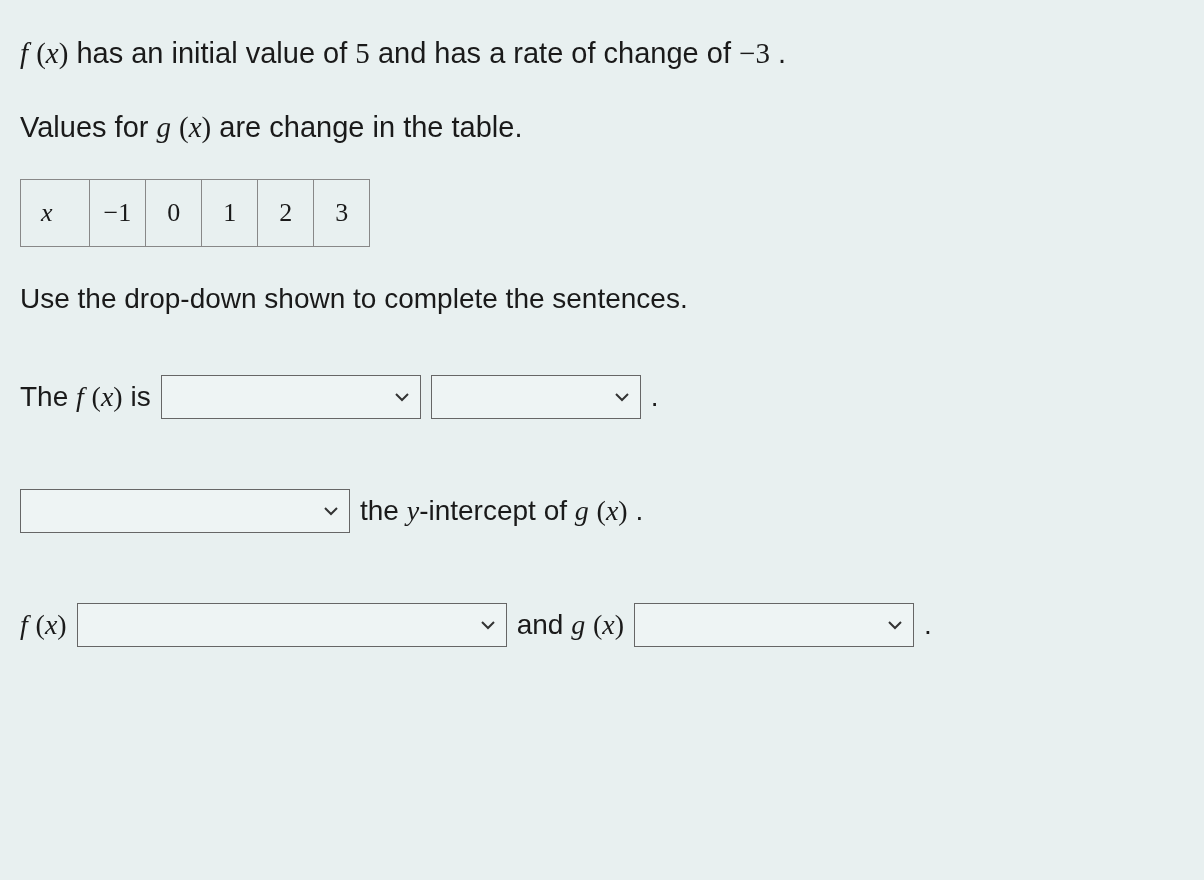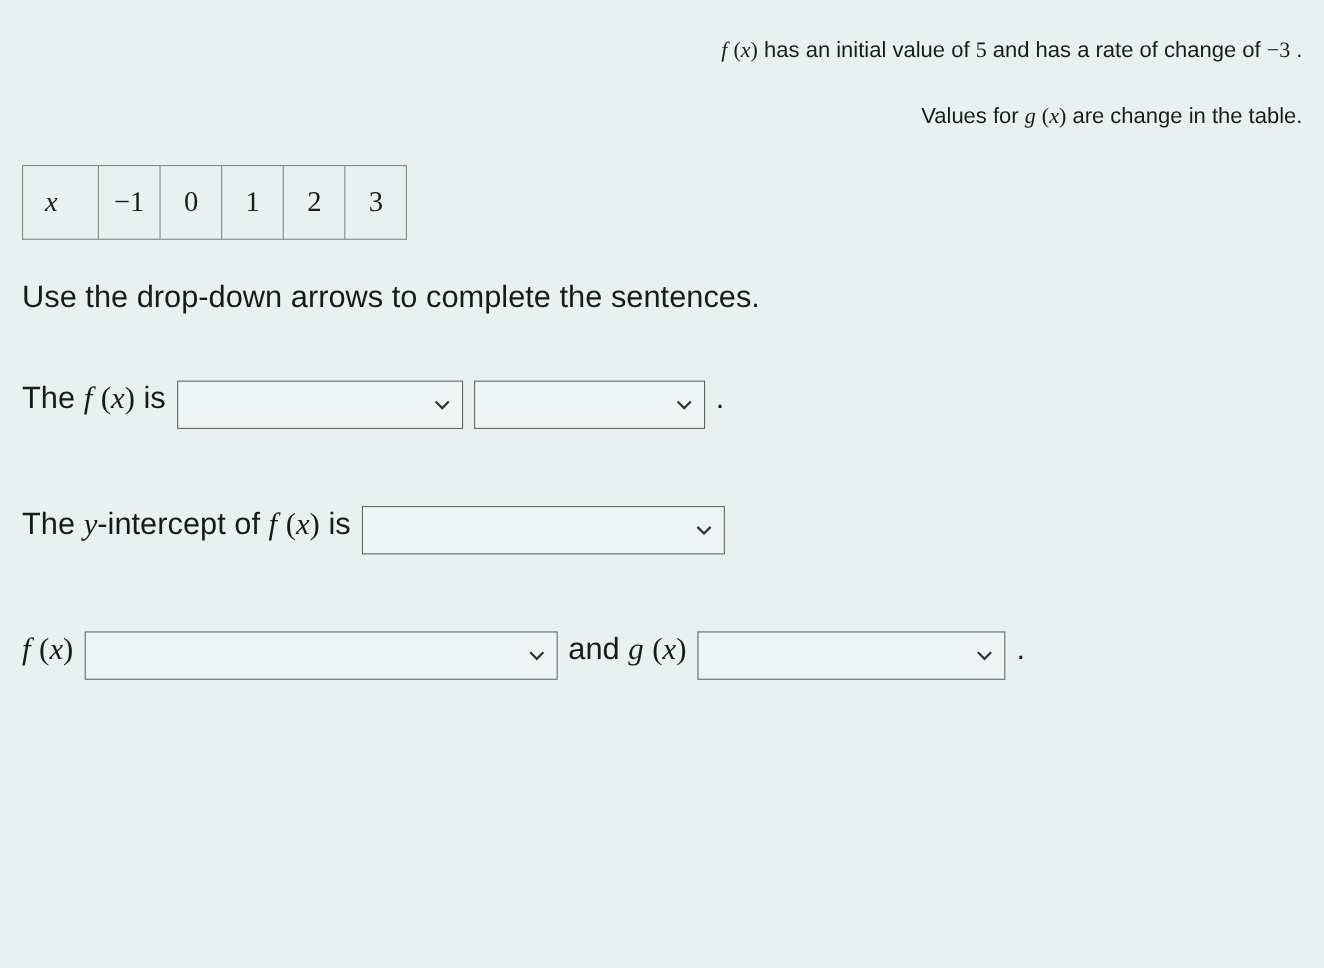--- a/index.html
+++ b/index.html
@@ -6,24 +6,23 @@
     body {
       font-family: Arial, Helvetica, sans-serif;
       background: #e8f0f0;
       width: 1204px;
       height: 880px;
       padding: 30px 20px;
       color: #1a1a1a;
       position: relative;
     }
     .problem-text {
-      font-size: 20px;
+      font-size: 29px;
       line-height: 1.6;
       margin-bottom: 28px;
-      text-align: right;
     }
     .math-fn { font-style: italic; font-family: 'Times New Roman', serif; }
     .math-var { font-style: italic; font-family: 'Times New Roman', serif; }
     .paren { font-family: 'Times New Roman', serif; }
     .data-table {
       border-collapse: collapse;
       margin: 24px 0 36px 0;
       background: #e8f0f0;
     }
     .data-table td, .data-table th {
@@ -39,21 +38,21 @@
       padding-left: 20px;
       padding-right: 36px;
       font-style: normal;
     }
     .instruction {
       font-size: 28px;
       margin: 30px 0 60px 0;
     }
     .sentence-row {
       display: flex;
-      align-items: flex-start;
+      align-items: center;
       gap: 10px;
       margin-bottom: 70px;
       font-size: 28px;
       flex-wrap: nowrap;
     }
     .sentence-text { 
       font-size: 28px; 
       white-space: nowrap;
     }
     .dropdown {
@@ -104,21 +103,21 @@
     <td class="row-header"><span class="math-var">x</span></td>
     <td>−1</td>
     <td>0</td>
     <td>1</td>
     <td>2</td>
     <td>3</td>
   </tr>
 </tbody>
   </table>
 
-<p class="instruction">Use the drop-down arrows to complete the sentences.</p>
+<p class="instruction">Use the drop-down shown to complete the sentences.</p>
 
 <div class="sentence-row">
   <span class="sentence-text">
     <span>The </span>
     <span class="math-fn">f</span>
     <span class="paren"> (</span><span class="math-var">x</span><span class="paren">)</span>
     <span> is</span>
   </span>
   <span class="dropdown w1">
     <span class="chevron">
@@ -131,33 +130,33 @@
     <span class="chevron">
         <svg viewBox="0 0 16 16">
           <path d="M2 5 L8 11 L14 5" fill="none" stroke="#333" stroke-width="2"></path>
         </svg>
       </span>
   </span>
   <span class="sentence-text">.</span>
 </div>
 
 <div class="sentence-row">
-  <span class="sentence-text">
-    <span>The </span>
-    <span class="math-var">y</span><span>-intercept of </span>
-    <span class="math-fn">f</span>
-    <span class="paren"> (</span><span class="math-var">x</span><span class="paren">)</span>
-    <span> is</span>
-  </span>
   <span class="dropdown w3">
     <span class="chevron">
         <svg viewBox="0 0 16 16">
           <path d="M2 5 L8 11 L14 5" fill="none" stroke="#333" stroke-width="2"></path>
         </svg>
       </span>
+  </span>
+  <span class="sentence-text">
+    <span> the </span>
+    <span class="math-var">y</span><span>-intercept of </span>
+    <span class="math-fn">g</span>
+    <span class="paren"> (</span><span class="math-var">x</span><span class="paren">)</span>
+    <span>.</span>
   </span>
 </div>
 
 <div class="sentence-row" style="margin-bottom:0;margin-top:48px;">
   <span class="sentence-text">
     <span class="math-fn">f</span>
     <span class="paren"> (</span><span class="math-var">x</span><span class="paren">)</span>
   </span>
   <span class="dropdown w4">
     <span class="chevron">

